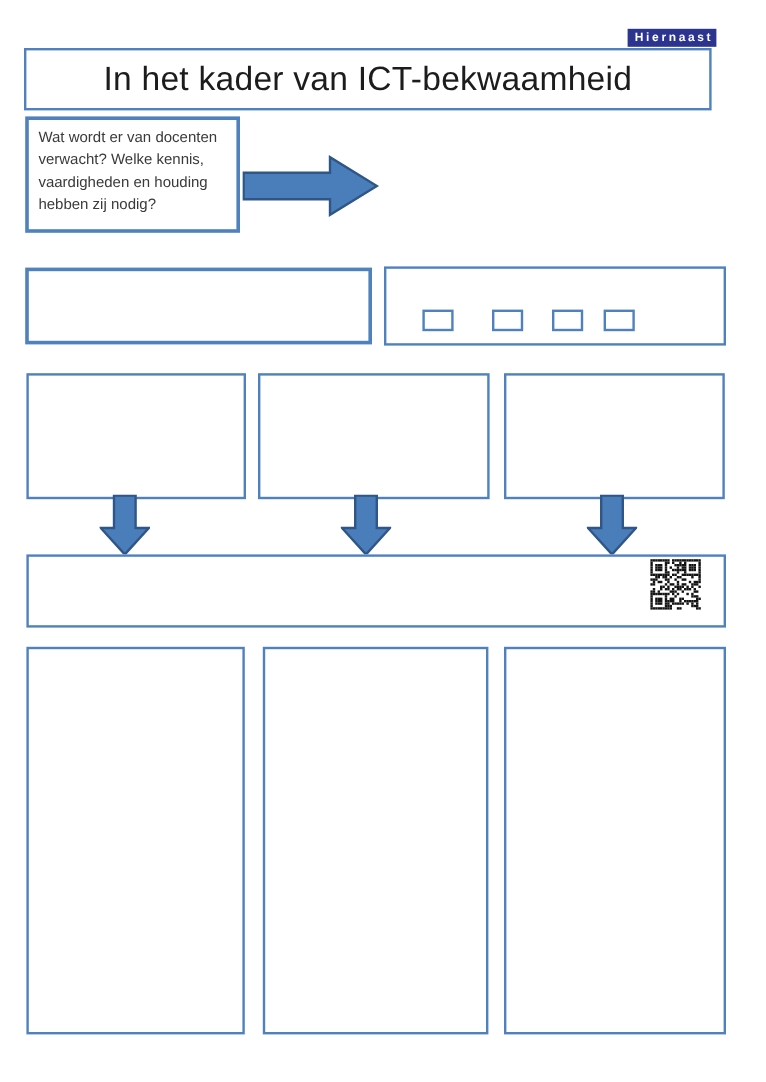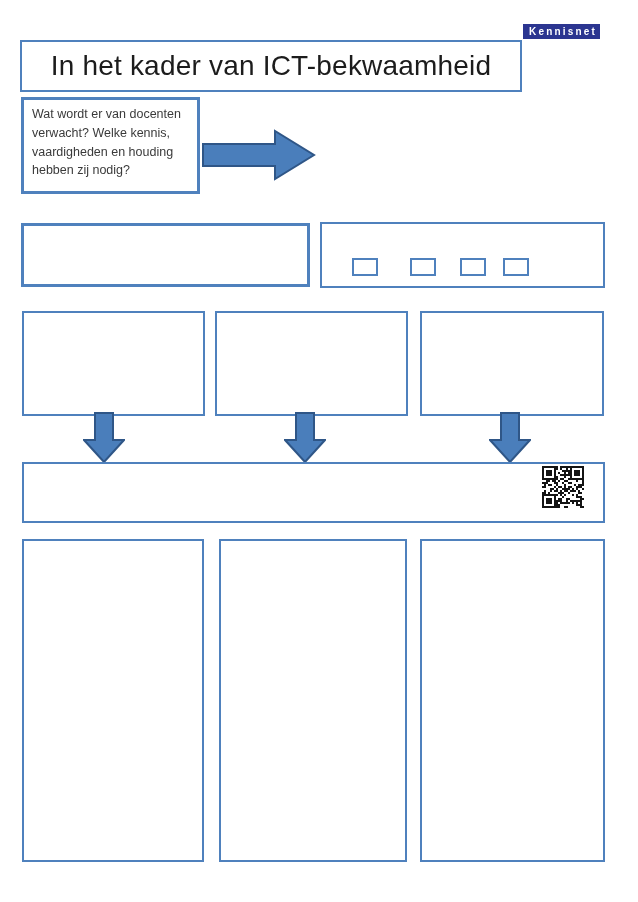--- a/index.html
+++ b/index.html
@@ -25,21 +25,21 @@
     font-weight: bold;
     letter-spacing: 2.2px;
     line-height: 15px;
     padding: 0 3px 0 6px;
   }
 
   .box { border: 2px solid #4f81bd; background: #ffffff; }
   .box.thick { border-width: 3px; }
 
   .title-box {
-    left: 20px; top: 40px; width: 502px; height: 52px;
+    left: 20px; top: 40px; width: 573px; height: 52px;
     display: flex; align-items: center; justify-content: center;
   }
   .title-box h1 {
     margin: 0;
     font-size: 28px;
     font-weight: normal;
     color: #1c1c1c;
     letter-spacing: 0.2px;
   }
 
@@ -103,21 +103,21 @@
   .tall-box { top: 539px; height: 323px; }
   .tall-1 { left: 22px;  width: 182px; }
   .tall-2 { left: 219px; width: 188px; }
   .tall-3 { left: 420px; width: 185px; }
 </style>
 </head>
 <body>
 
 <div class="page">
 
-  <div class="abs logo">Kennisnet</div>
+  <div class="abs logo">Hiernaast</div>
 
   <div class="abs box title-box">
     <h1>In het kader van ICT-bekwaamheid</h1>
   </div>
 
   <div class="abs box thick question-box">
     <p>Wat wordt er van docenten verwacht? Welke kennis, vaardigheden en houding hebben zij nodig?</p>
   </div>
 
   <svg class="abs arrow-right-svg" width="114" height="52" viewBox="0 0 114 52">

